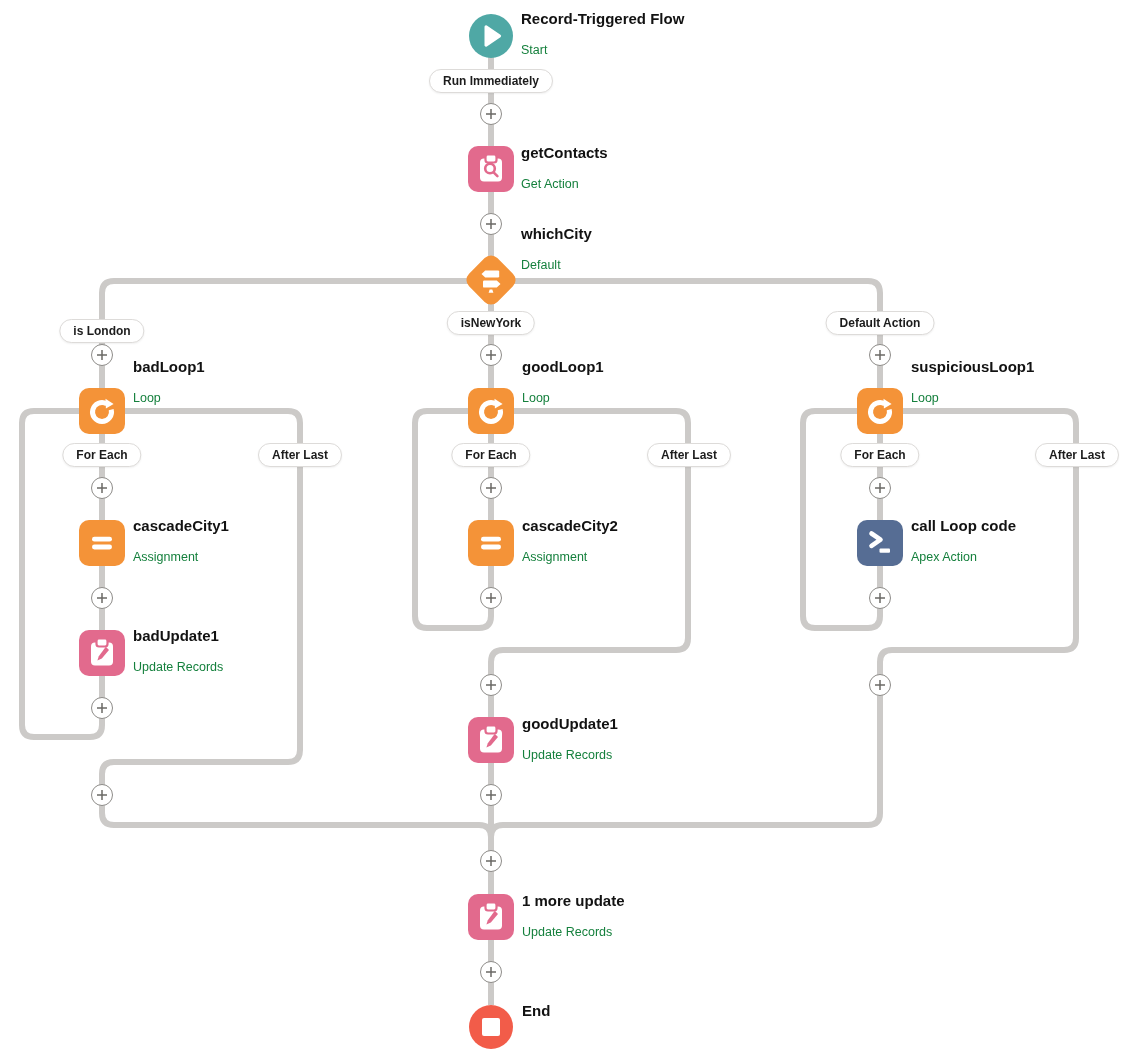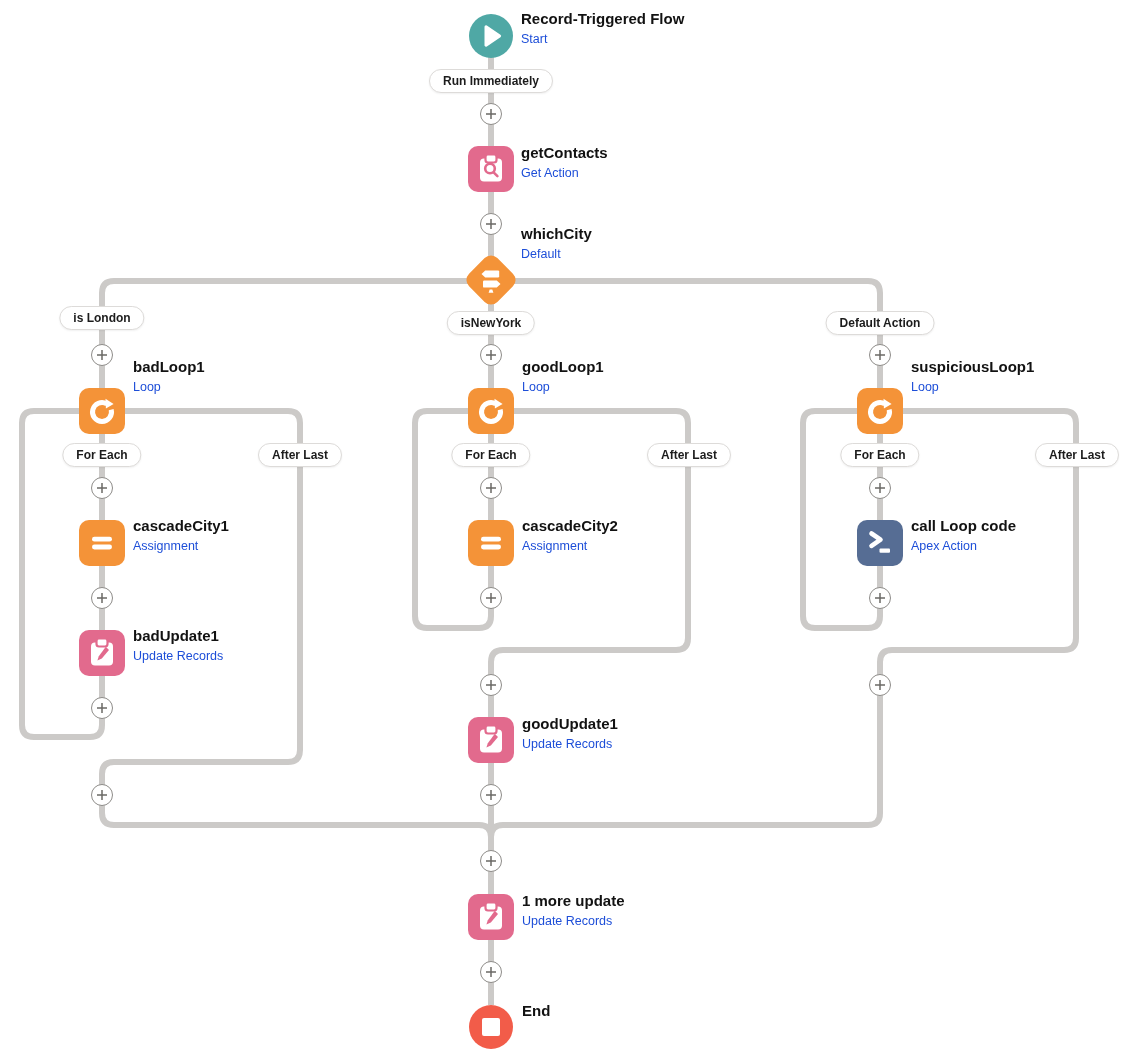--- a/index.html
+++ b/index.html
@@ -29,21 +29,21 @@
   .blue{background:#566d94;}
   .teal{background:#4fa8a5;}
   .red{background:#f25c49;}
   .diamond{
     position:absolute;width:40px;height:40px;border-radius:9px;
     transform:rotate(45deg);z-index:3;cursor:pointer;
   }
   .diamond-glyph{position:absolute;z-index:4;}
   .label{position:absolute;z-index:2;line-height:15px;}
   .label .name{font-size:15px;font-weight:700;color:#121212;}
-  .label .type{font-size:12.5px;font-weight:400;color:#1d4ed8;margin-top:6px;}
+  .label .type{font-size:12.5px;font-weight:400;color:#15803d;margin-top:17px;}
 </style>
 </head>
 <body>
 
 <div class="canvas">
 
   <svg class="connectors" width="1123" height="1058">
     <g stroke="#cccac8" stroke-width="6" fill="none">
 
       <path d="M491,36 L491,281"></path>
@@ -62,21 +62,21 @@
 
       <path d="M491,662 L491,1005"></path>
 
       <path d="M857,411 L815,411 Q803,411 803,423 L803,616 Q803,628 815,628 L868,628 Q880,628 880,616 L880,433"></path>
 
       <path d="M903,411 L1064,411 Q1076,411 1076,423 L1076,638 Q1076,650 1064,650 L892,650 Q880,650 880,662 L880,813 Q880,825 868,825 L503,825 Q491,825 491,837 L491,862"></path>
     </g>
   </svg>
 
   <div class="pill" style="left:491px;top:81px">Run Immediately</div>
-  <div class="pill" style="left:102px;top:318px">is London</div>
+  <div class="pill" style="left:102px;top:331px">is London</div>
   <div class="pill" style="left:491px;top:323px">isNewYork</div>
   <div class="pill" style="left:880px;top:323px">Default Action</div>
   <div class="pill" style="left:102px;top:455px">For Each</div>
   <div class="pill" style="left:300px;top:455px">After Last</div>
   <div class="pill" style="left:491px;top:455px">For Each</div>
   <div class="pill" style="left:689px;top:455px">After Last</div>
   <div class="pill" style="left:880px;top:455px">For Each</div>
   <div class="pill" style="left:1077px;top:455px">After Last</div>
 
   <div class="plus" style="left:480px;top:103px">

